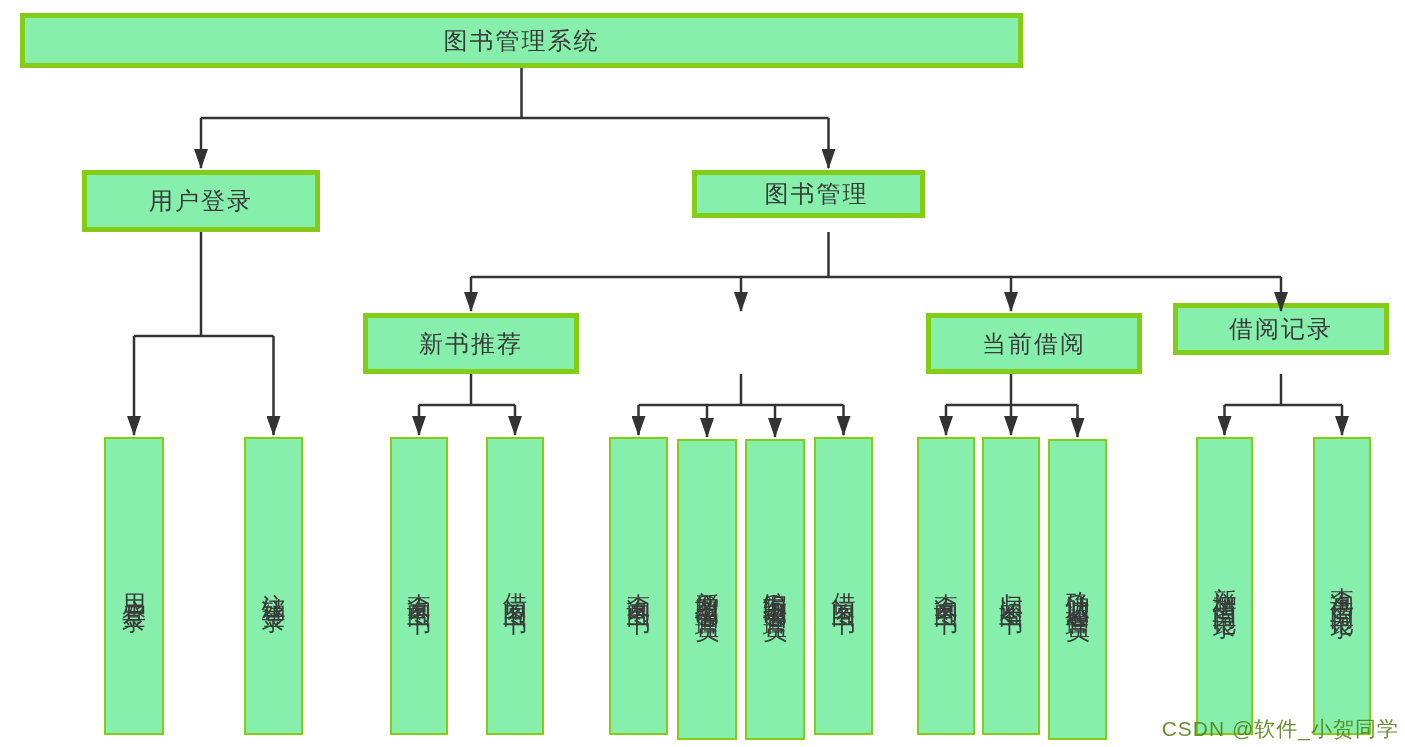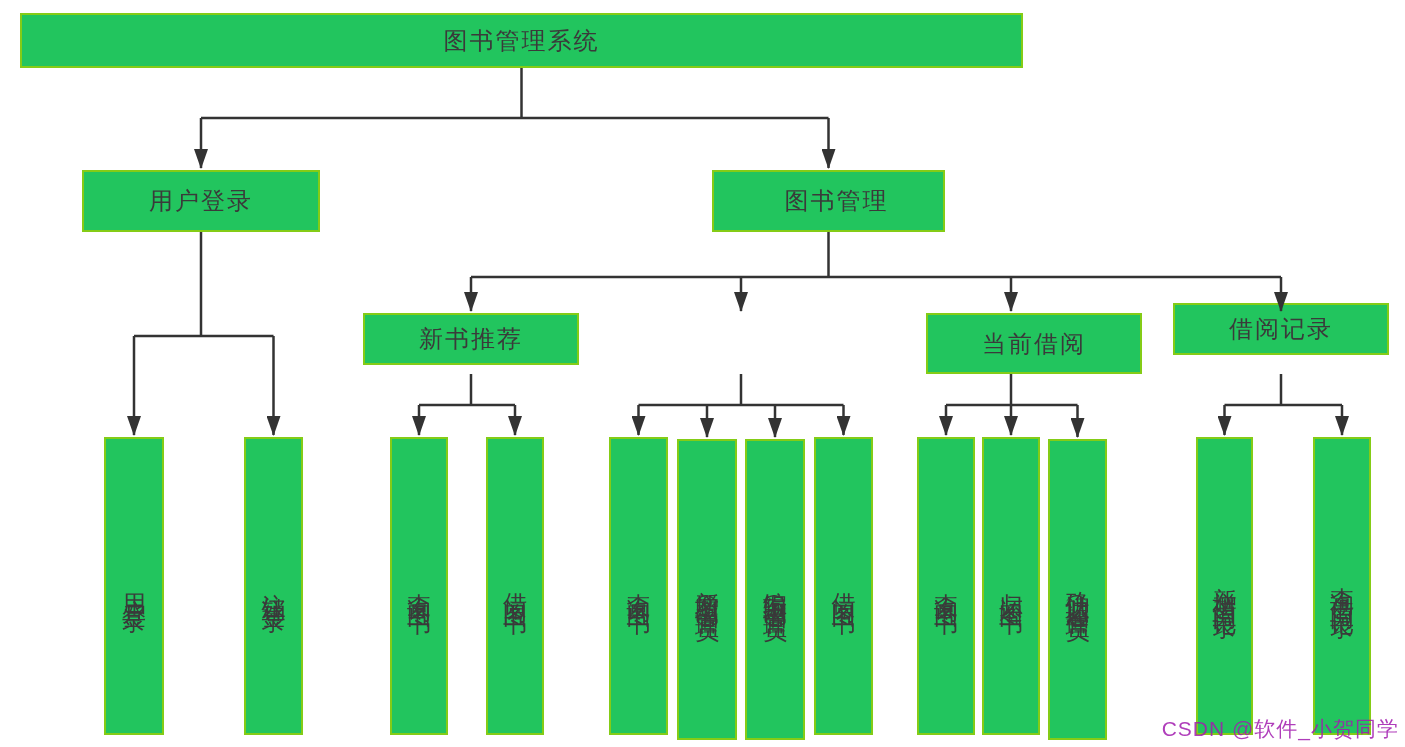--- a/index.html
+++ b/index.html
@@ -2,50 +2,50 @@
 <html><head>
 <meta charset="utf-8">
 <style>
   html,body{margin:0;padding:0;background:#fff;}
   *{box-sizing:border-box;}
   .canvas{
     position:relative;width:1405px;height:747px;background:#ffffff;overflow:hidden;
     font-family:"Liberation Sans","DejaVu Sans",sans-serif;color:#3a3a3a;
   }
   .box{
-    position:absolute;background:#22c55e;border:2px solid #84cc16;
+    position:absolute;background:#86efac;border:5px solid #84cc16;
     display:flex;align-items:center;justify-content:center;
     font-size:24px;letter-spacing:2px;white-space:nowrap;
   }
   .leaf{
     border-width:2.5px;
     writing-mode:vertical-rl;
     letter-spacing:6px;
     font-size:24px;
     line-height:1;
   }
   .admin{letter-spacing:4px;}
   svg.wires{position:absolute;left:0;top:0;pointer-events:none;}
   .watermark{
     position:absolute;right:6px;bottom:4px;
     font-size:21px;letter-spacing:1px;
-    color:#a21caf;opacity:.85;z-index:50;
+    color:#4d7c0f;opacity:.85;z-index:50;
   }
 </style>
 </head>
 <body>
 
 <div class="canvas">
 
   <div class="box" style="left:20px;top:13px;width:1003px;height:55px;">图书管理系统</div>
 
   <div class="box" style="left:82px;top:170px;width:238px;height:62px;">用户登录</div>
-  <div class="box" style="left:712px;top:170px;width:233px;height:62px;padding-left:16px;">图书管理</div>
+  <div class="box" style="left:692px;top:170px;width:233px;height:48px;padding-left:16px;">图书管理</div>
 
-  <div class="box" style="left:363px;top:313px;width:216px;height:52px;">新书推荐</div>
+  <div class="box" style="left:363px;top:313px;width:216px;height:61px;">新书推荐</div>
   <div class="box" style="left:926px;top:313px;width:216px;height:61px;">当前借阅</div>
   <div class="box" style="left:1173px;top:303px;width:216px;height:52px;">借阅记录</div>
 
   <div class="box leaf" style="left:104px;top:437px;width:60px;height:298px;">用户登录</div>
   <div class="box leaf" style="left:244px;top:437px;width:59px;height:298px;">注销登录</div>
 
   <div class="box leaf" style="left:390px;top:437px;width:58px;height:298px;">查询图书</div>
   <div class="box leaf" style="left:486px;top:437px;width:58px;height:298px;">借阅图书</div>
 
   <div class="box leaf" style="left:609px;top:437px;width:59px;height:298px;">查询图书</div>

